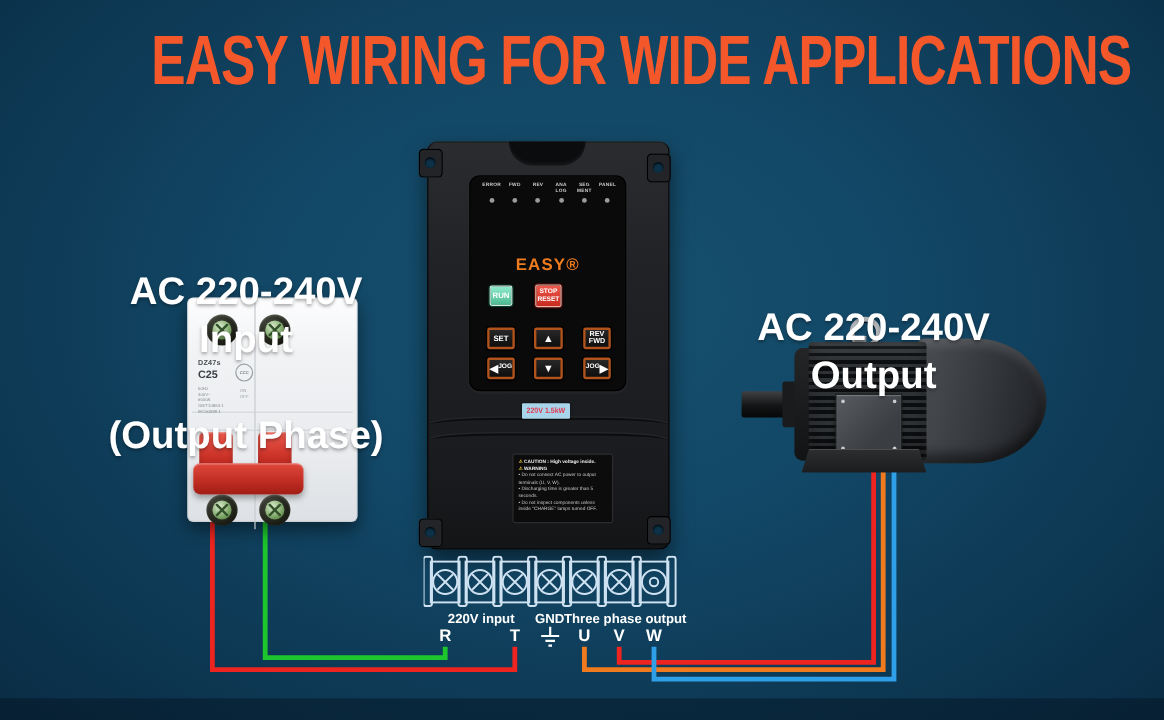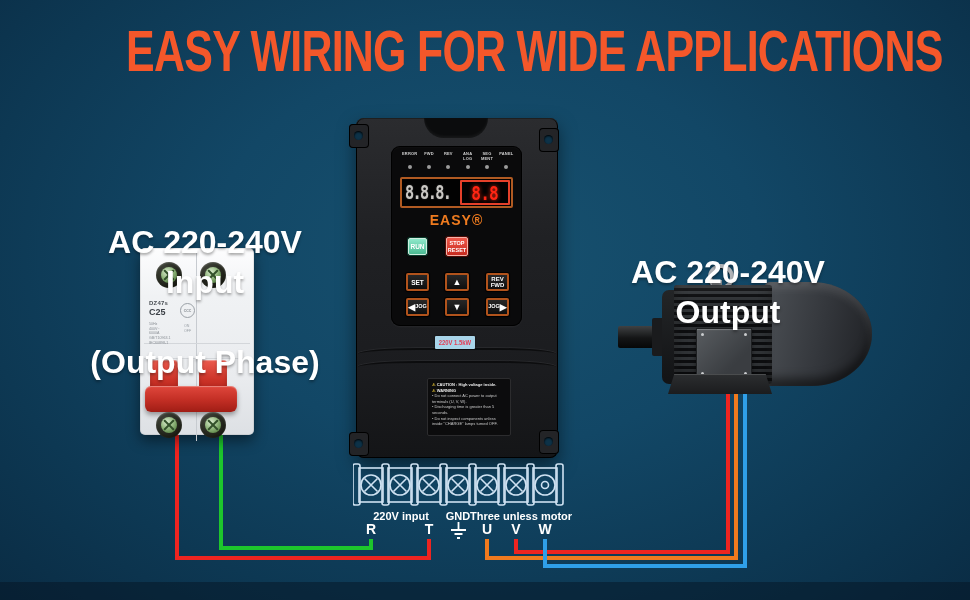--- a/index.html
+++ b/index.html
@@ -9,23 +9,23 @@
   .abs{position:absolute;}
   .bottom-band{left:0;right:0;bottom:0;height:18px;background:rgba(4,18,30,.45);z-index:0;}
   .wires{left:0;top:0;z-index:1;}
   
   .title{left:0;right:0;top:22px;text-align:center;color:#f4572a;font-weight:700;
     font-size:58px;line-height:1;letter-spacing:-1px;transform:scaleX(.74);transform-origin:50% 0;
     white-space:nowrap;z-index:3;}
   .side-label{color:#fff;font-weight:700;font-size:32px;line-height:1.25;text-align:center;
     text-shadow:0 2px 3px rgba(0,0,0,.35);z-index:3;white-space:pre-line;}
   
-  .breaker{left:140px;top:248px;width:114px;height:187px;border-radius:5px;z-index:2;
+  .breaker{left:156px;top:248px;width:114px;height:187px;border-radius:5px;z-index:2;
     background:linear-gradient(180deg,#fdfdfe,#f0f2f4 26%,#e9ebee 70%,#dde0e4);
-    box-shadow:0 6px 14px rgba(0,0,0,.45), inset 0 0 0 1px rgba(0,0,0,.08);}
+    box-shadow:0 6px 14px rgba(0,0,0,.45), inset 0 0 0 1px rgba(0,0,0,.08);padding-left:28px;}
   .breaker .divider{left:56px;top:4px;width:1px;height:189px;background:#c7cbd0;}
   .breaker .groove{left:4px;right:4px;height:1px;background:#d3d6da;}
   .screw{width:26px;height:26px;border-radius:50%;
     background:radial-gradient(circle at 35% 32%,#43463c,#181a11 75%);
     box-shadow:inset 0 1px 2px rgba(255,255,255,.25);}
   .screw-head{position:absolute;left:5px;top:5px;width:16px;height:16px;border-radius:50%;
     background:radial-gradient(circle at 38% 32%,#dcecd0,#92b77e 45%,#5f8a4b 78%,#47693a);}
   .screw-head::before,.screw-head::after{content:"";position:absolute;left:1px;right:1px;top:7px;height:2px;
     background:#33512b;border-radius:1px;}
   .screw-head::before{transform:rotate(45deg);}
@@ -230,26 +230,20 @@
             <i></i>
           </span>
         <span class="dot">
             <i></i>
           </span>
         <span class="dot">
             <i></i>
           </span>
       </div>
 
-      <div class="abs display">
-        <div class="abs digits-gray">8.8.8.</div>
-        <div class="abs red-box">
-          <span class="digits-red">8.8</span>
-        </div>
-      </div>
 
       <div class="abs brand">EASY®</div>
 
       <div class="abs key key-run">RUN</div>
       <div class="abs key key-stop">STOP
 RESET</div>
 
       <div class="abs key key-org krow2 kc1 key-set">SET</div>
       <div class="abs key key-org krow2 kc2">
         <span class="arr">▲</span>
@@ -314,21 +308,21 @@
         <circle cx="163" cy="22" r="10"></circle>
         <path d="M156.5,15.5 169.5,28.5 M169.5,15.5 156.5,28.5"></path>
       <rect x="180" y="5" width="24" height="34"></rect>
         <circle cx="192" cy="22" r="10"></circle>
         <circle cx="192" cy="22" r="3.5"></circle>
     </g>
   </svg>
 
   <div class="abs tb-label" style="left:401px;top:510px;">220V input</div>
   <div class="abs tb-label" style="left:458px;top:510px;">GND</div>
-  <div class="abs tb-label" style="left:521px;top:510px;">Three unless motor</div>
+  <div class="abs tb-label" style="left:521px;top:510px;">Three phase output</div>
 
   <div class="abs tb-letter" style="left:371px;top:521px;">R</div>
   <div class="abs tb-letter" style="left:429px;top:521px;">T</div>
   <svg class="abs" style="left:450px;top:522px;z-index:2;" width="17" height="18" viewBox="0 0 17 18" stroke="#fff" stroke-width="1.8" fill="none">
     <path d="M8.5,0 V8 M1,8 H16 M4.5,12 H12.5 M7,16 H10"></path>
   </svg>
   <div class="abs tb-letter" style="left:487px;top:521px;">U</div>
   <div class="abs tb-letter" style="left:516px;top:521px;">V</div>
   <div class="abs tb-letter" style="left:545px;top:521px;">W</div>
 

